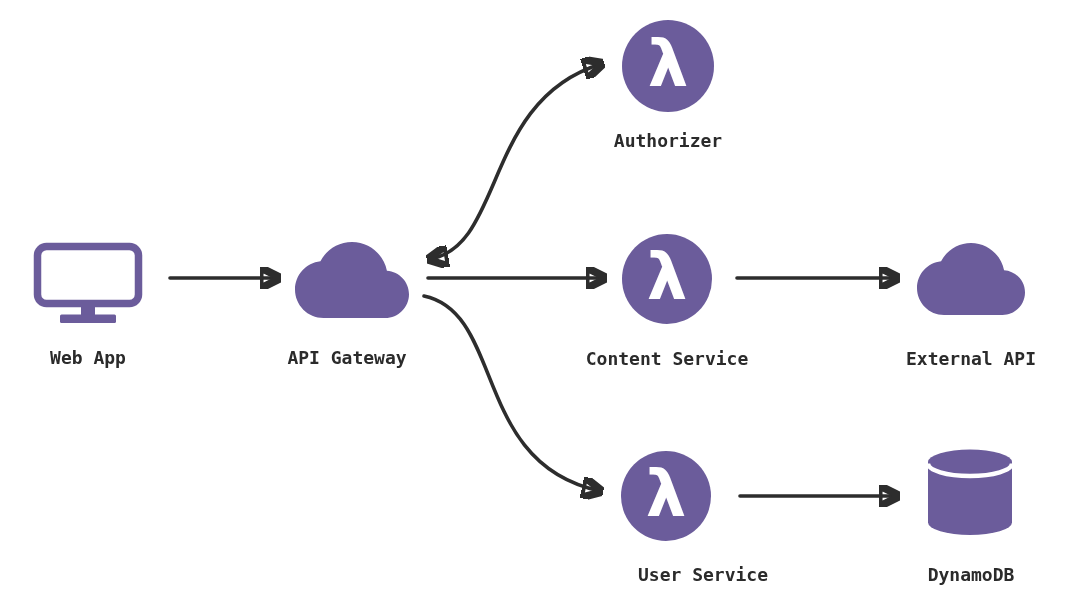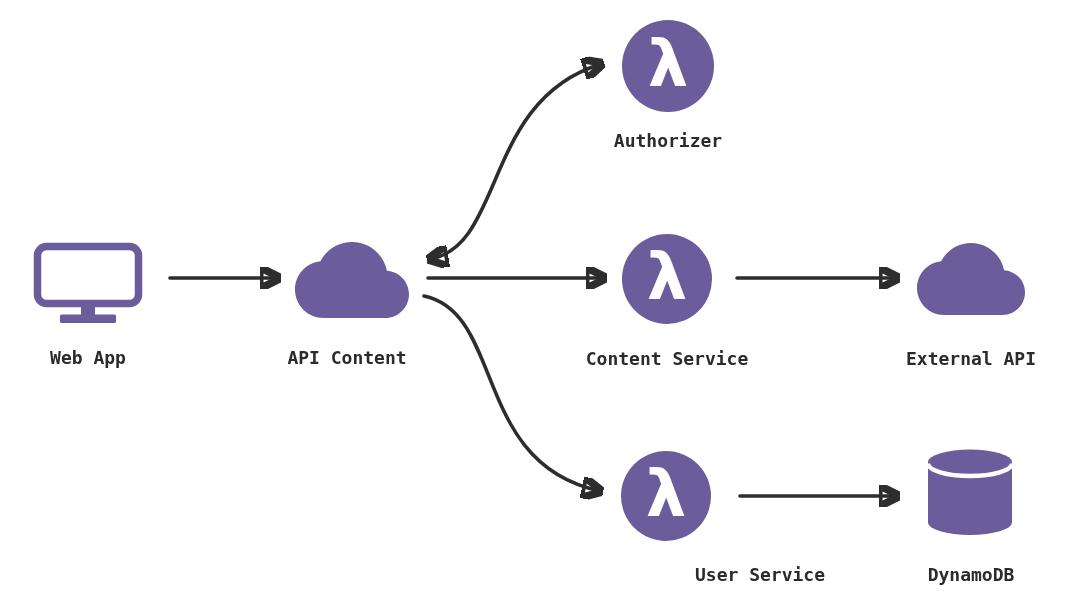--- a/index.html
+++ b/index.html
@@ -56,21 +56,21 @@
       <rect x="27" y="72.5" width="56" height="8.5" rx="1.5" fill="#6b5c9b"></rect>
     </svg>
   </div>
   <div class="label" style="left:88px;top:349px;">Web App</div>
 
   <div class="node" style="left:295px;top:242px;">
     <svg width="114" height="76" viewBox="0 4 24 16">
       <path d="M19.35 10.04C18.67 6.59 15.64 4 12 4 9.11 4 6.6 5.64 5.35 8.04 2.34 8.36 0 10.91 0 14c0 3.31 2.69 6 6 6h13c2.76 0 5-2.24 5-5 0-2.64-2.05-4.78-4.65-4.96z" fill="#6b5c9b"></path>
     </svg>
   </div>
-  <div class="label" style="left:347px;top:349px;">API Content</div>
+  <div class="label" style="left:347px;top:349px;">API Gateway</div>
 
   <div class="node lambda-circle" style="left:622px;top:20px;width:92px;height:92px;">
     <span class="lambda-glyph">λ</span>
   </div>
   <div class="label" style="left:668px;top:132px;">Authorizer</div>
 
   <div class="node lambda-circle" style="left:622px;top:234px;width:90px;height:90px;">
     <span class="lambda-glyph">λ</span>
   </div>
   <div class="label" style="left:667px;top:350px;">Content Service</div>
@@ -78,21 +78,21 @@
   <div class="node" style="left:917px;top:243px;">
     <svg width="108" height="72" viewBox="0 4 24 16">
       <path d="M19.35 10.04C18.67 6.59 15.64 4 12 4 9.11 4 6.6 5.64 5.35 8.04 2.34 8.36 0 10.91 0 14c0 3.31 2.69 6 6 6h13c2.76 0 5-2.24 5-5 0-2.64-2.05-4.78-4.65-4.96z" fill="#6b5c9b"></path>
     </svg>
   </div>
   <div class="label" style="left:971px;top:350px;">External API</div>
 
   <div class="node lambda-circle" style="left:621px;top:451px;width:90px;height:90px;">
     <span class="lambda-glyph">λ</span>
   </div>
-  <div class="label" style="left:665px;top:566px;text-align:right;">User Service</div>
+  <div class="label" style="left:703px;top:566px;">User Service</div>
 
   <div class="node" style="left:927px;top:449px;">
     <svg width="86" height="87" viewBox="0 0 86 87">
       <path d="M1 13 A42 12.5 0 0 1 85 13 L85 73.5 A42 12.5 0 0 1 1 73.5 Z" fill="#6b5c9b"></path>
       <path d="M1 14.5 A42 12.5 0 0 0 85 14.5" fill="none" stroke="#ffffff" stroke-width="4.5"></path>
     </svg>
   </div>
   <div class="label" style="left:971px;top:566px;">DynamoDB</div>
 
 </div>

